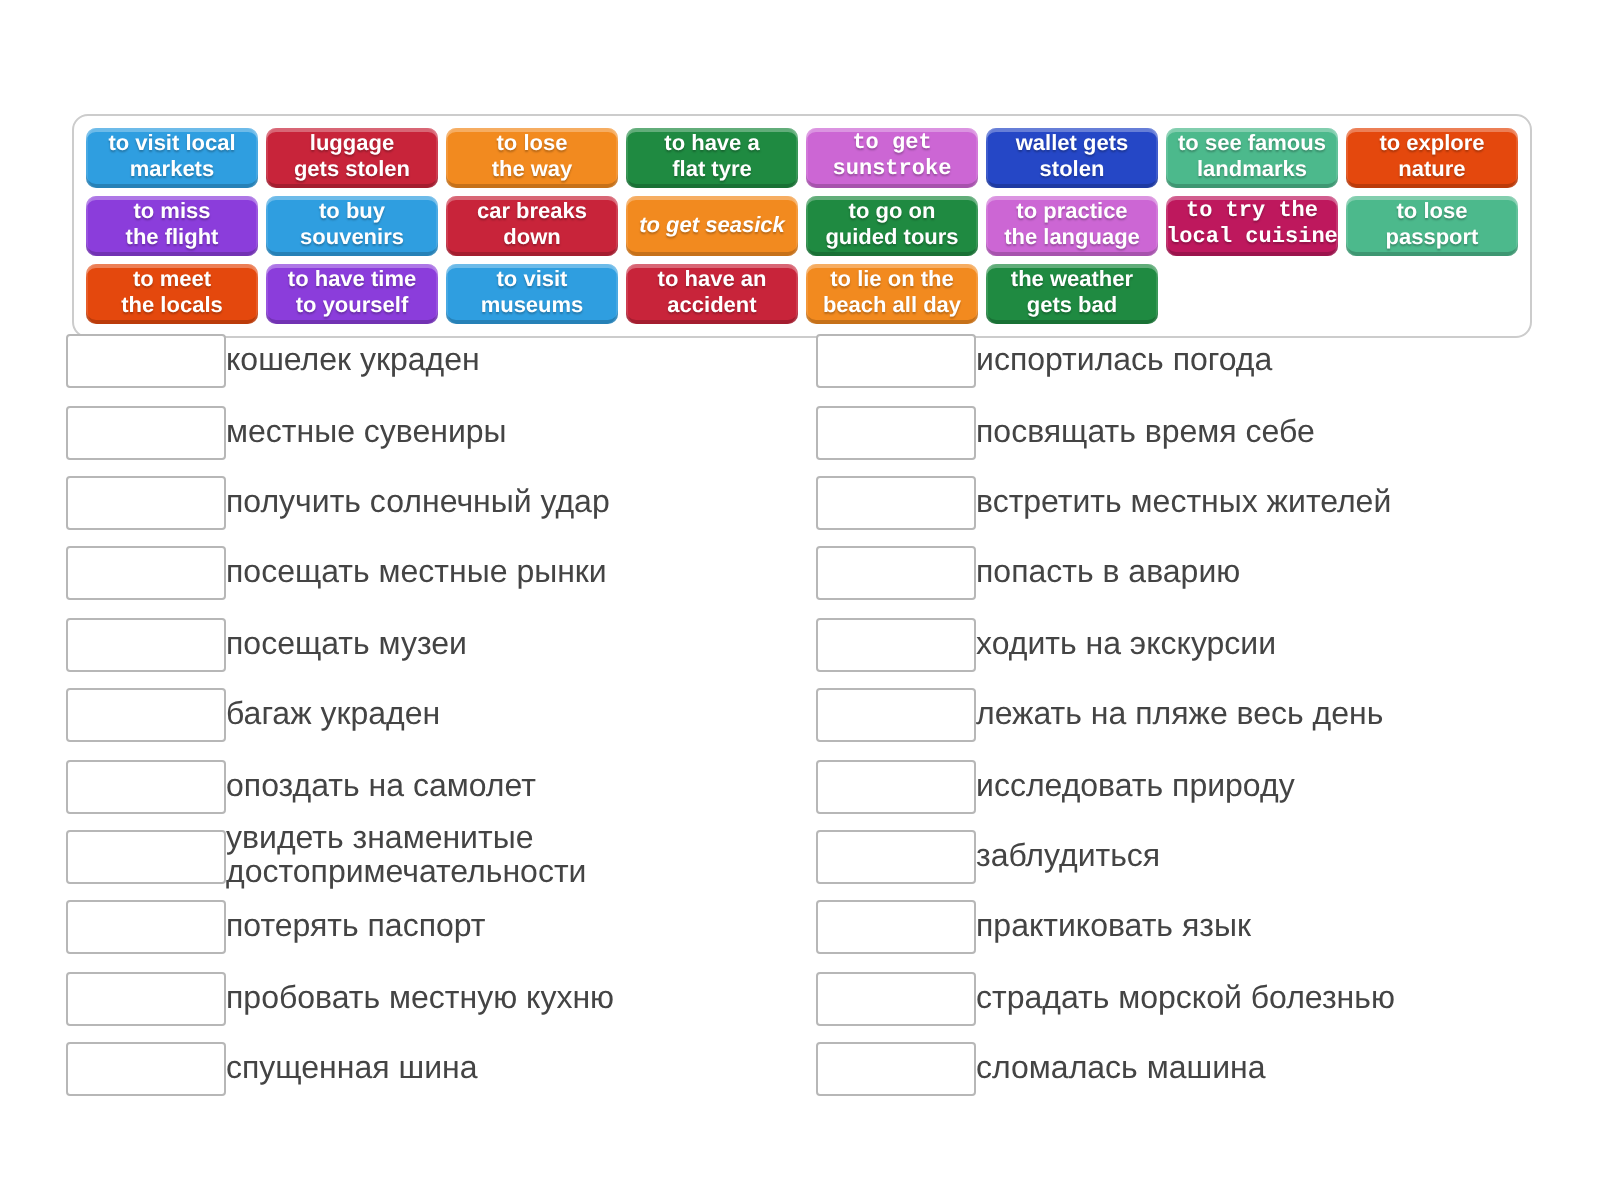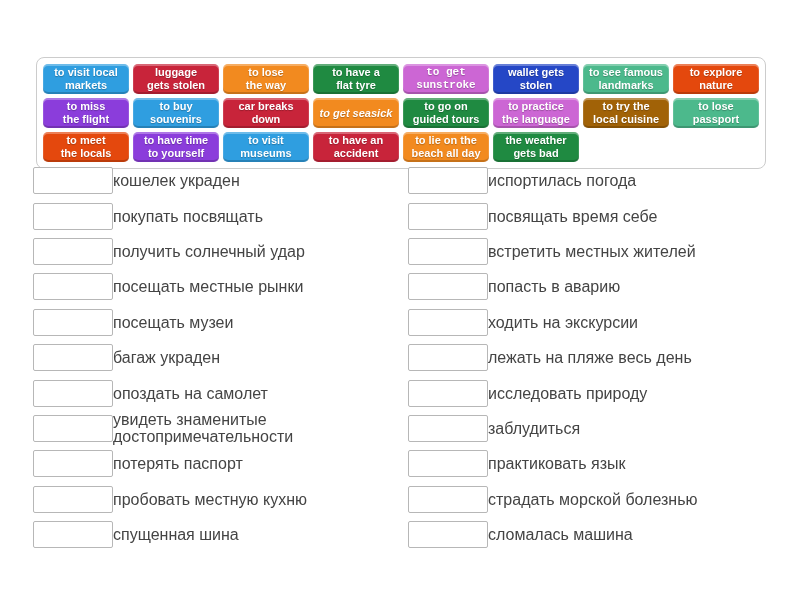--- a/index.html
+++ b/index.html
@@ -104,21 +104,21 @@
 the flight</div>
         <div class="tile" style="background: rgb(47, 158, 224);">to buy
 souvenirs</div>
         <div class="tile" style="background: rgb(200, 36, 58);">car breaks
 down</div>
         <div class="tile" style="background: rgb(242, 138, 31); font-style: italic;">to get seasick</div>
         <div class="tile" style="background: rgb(31, 138, 65);">to go on
 guided tours</div>
         <div class="tile" style="background: rgb(204, 102, 212);">to practice
 the language</div>
-        <div class="tile" style="background: #a16207;">to try the
+        <div class="tile" style="background: #be185d; font-family: Liberation Mono, monospace;">to try the
 local cuisine</div>
         <div class="tile" style="background: rgb(76, 185, 140);">to lose
 passport</div>
         <div class="tile" style="background: rgb(228, 72, 13);">to meet
 the locals</div>
         <div class="tile" style="background: rgb(139, 61, 219);">to have time
 to yourself</div>
         <div class="tile" style="background: rgb(47, 158, 224);">to visit
 museums</div>
         <div class="tile" style="background: rgb(200, 36, 58);">to have an
@@ -130,21 +130,21 @@
       </div>
   </div>
 
   <div class="match-col left">
       <div class="match-row">
         <div class="answer-box"></div>
         <div class="match-label">кошелек украден</div>
       </div>
       <div class="match-row">
         <div class="answer-box"></div>
-        <div class="match-label">покупать посвящать</div>
+        <div class="match-label">местные сувениры</div>
       </div>
       <div class="match-row">
         <div class="answer-box"></div>
         <div class="match-label">получить солнечный удар</div>
       </div>
       <div class="match-row">
         <div class="answer-box"></div>
         <div class="match-label">посещать местные рынки</div>
       </div>
       <div class="match-row">

